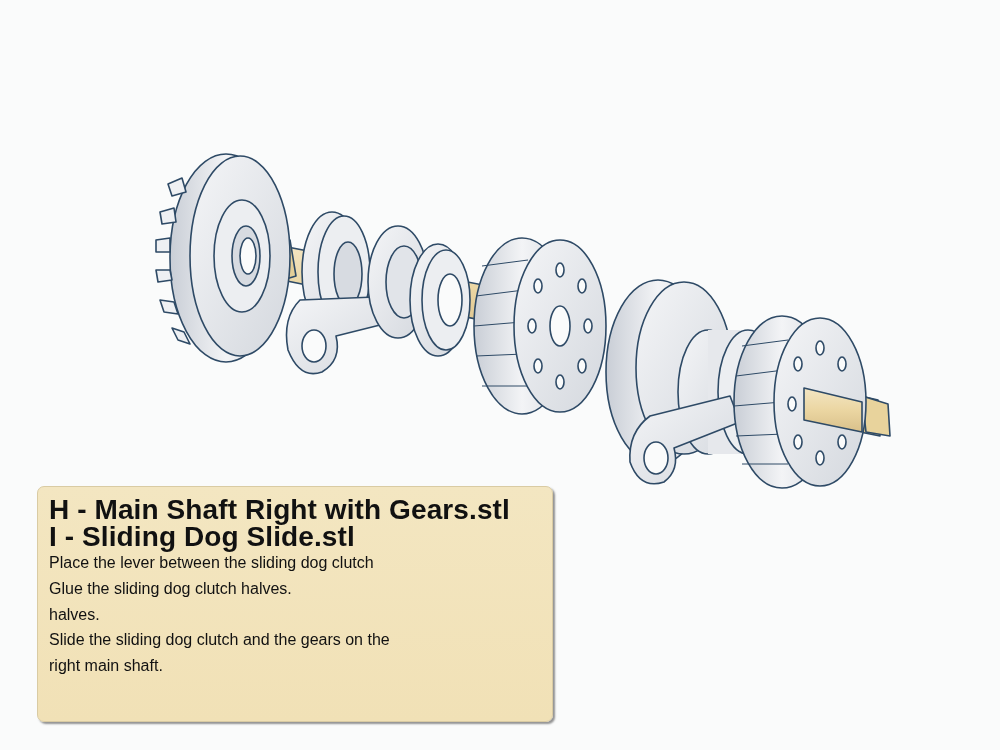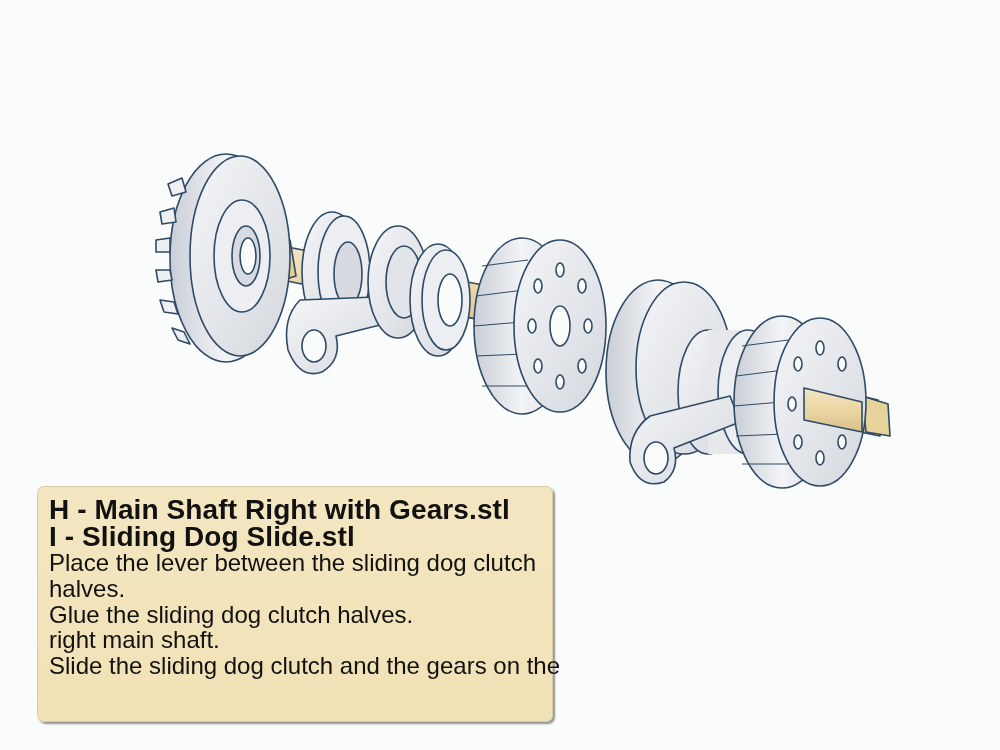--- a/index.html
+++ b/index.html
@@ -23,21 +23,21 @@
       color: #111;
     }
     .caption-title {
       font-weight: bold;
       font-size: 28px;
       line-height: 27px;
       letter-spacing: 0.1px;
       white-space: nowrap;
     }
     .caption-line {
-      font-size: 24px;
+      font-size: 16px;
       line-height: 25.8px;
       white-space: nowrap;
     }
     .outline { stroke: #2e4a66; stroke-width: 1.6; stroke-linejoin: round; }
   </style>
 </head>
 <body>
 
 <svg class="scene" viewBox="0 0 1000 750" xmlns="http://www.w3.org/2000/svg">
   <defs>
@@ -168,17 +168,17 @@
 
       <polygon points="-4,-14 54,0 54,30 -4,18" fill="url(#shaftGrad)" class="outline"></polygon>
     </g>
   </g>
 </svg>
 
 <div class="caption-box">
   <div class="caption-title">H - Main Shaft Right with Gears.stl</div>
   <div class="caption-title">I - Sliding Dog Slide.stl</div>
   <div class="caption-line">Place the lever between the sliding dog clutch</div>
+  <div class="caption-line">Glue the sliding dog clutch halves.</div>
   <div class="caption-line">halves.</div>
-  <div class="caption-line">Glue the sliding dog clutch halves.</div>
+  <div class="caption-line">Slide the sliding dog clutch and the gears on the</div>
   <div class="caption-line">right main shaft.</div>
-  <div class="caption-line">Slide the sliding dog clutch and the gears on the</div>
 </div>
 
 </body></html>

